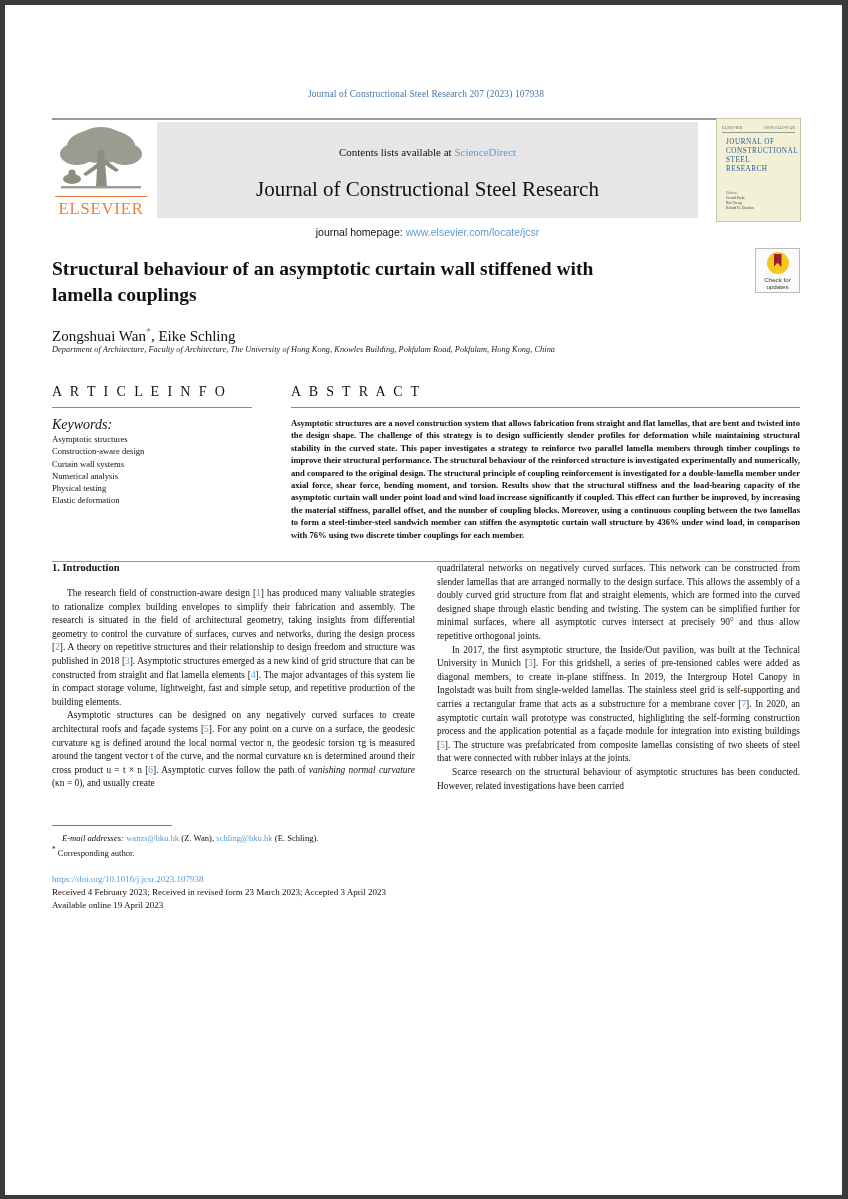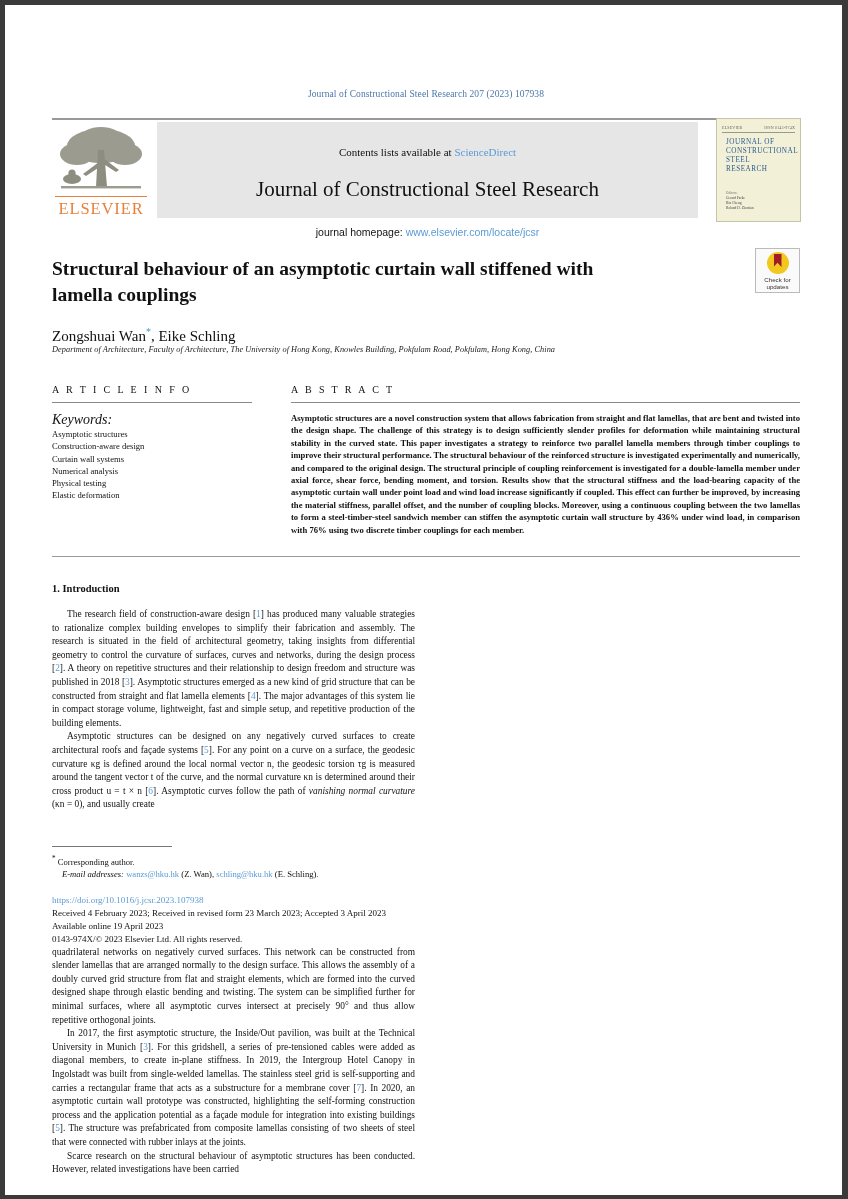--- a/index.html
+++ b/index.html
@@ -206,21 +206,21 @@
   }
 
   
   .info-wrap {
     display: flex;
     margin-top: 30px;
   }
   .col-info { width: 200px; margin-right: 39px; }
   .col-abs  { width: 509px; }
   .sec-head {
-    font-size: 10px;
+    font-size: 14px;
     letter-spacing: 2.4px;
     color: #111;
     font-family: "Liberation Serif", serif;
   }
   .hr-thin {
     border: 0;
     border-top: 1px solid #8a8a8a;
     margin: 7px 0 9px;
   }
   .kw-label { font-size: 14px; font-style: italic; color: #111; }
@@ -234,22 +234,20 @@
   }
   .rule-wide {
     border: 0;
     border-top: 1px solid #9a9a9a;
     margin: 20px 0 0;
   }
 
   
   .body-wrap {
     display: flex;
-    margin-top: 26px;
-    flex-direction: column;
   }
   .body-col { width: 363px; }
   .body-col.left { margin-right: 22px; }
   .sec-title {
     font-size: 10.5px;
     font-weight: bold;
     color: #111;
     margin-bottom: 14px;
     font-family: "Liberation Serif", serif;
   }
@@ -387,38 +385,37 @@
     <hr class="rule-wide">
 
     <div class="body-wrap">
       <div class="body-col left">
         <div class="sec-title">1.  Introduction</div>
         <p class="para">The research field of construction-aware design [<span class="ref">1</span>] has produced many valuable strategies to rationalize complex building envelopes to simplify their fabrication and assembly. The research is situated in the field of architectural geometry, taking insights from differential geometry to control the curvature of surfaces, curves and networks, during the design process [<span class="ref">2</span>]. A theory on repetitive structures and their relationship to design freedom and structure was published in 2018 [<span class="ref">3</span>]. Asymptotic structures emerged as a new kind of grid structure that can be constructed from straight and flat lamella elements [<span class="ref">4</span>]. The major advantages of this system lie in compact storage volume, lightweight, fast and simple setup, and repetitive production of the building elements.</p>
         <p class="para">Asymptotic structures can be designed on any negatively curved surfaces to create architectural roofs and façade systems [<span class="ref">5</span>]. For any point on a curve on a surface, the geodesic curvature κg is defined around the local normal vector n, the geodesic torsion τg is measured around the tangent vector t of the curve, and the normal curvature κn is determined around their cross product u = t × n [<span class="ref">6</span>]. Asymptotic curves follow the path of <span class="it">vanishing normal curvature</span> (κn = 0), and usually create</p>
 
         <div class="footer">
           <hr class="fn-rule">
-          <div class="fn-line">
-            <sup>*</sup>
-            <span>Corresponding author.</span>
-          </div>
           <div class="fn-line" style="padding-left:20px">
             <span class="it">E-mail addresses:</span>
             <a href="#">wanzs@hku.hk</a>
             <span>(Z. Wan),</span>
             <a href="#">schling@hku.hk</a>
             <span>(E. Schling).</span>
           </div>
+          <div class="fn-line">
+            <sup>*</sup>
+            <span>Corresponding author.</span>
+          </div>
           <div class="footer-meta">
             <div class="doi">
               <a href="#">https://doi.org/10.1016/j.jcsr.2023.107938</a>
             </div>
             <div class="meta-line">Received 4 February 2023; Received in revised form 23 March 2023; Accepted 3 April 2023</div>
             <div class="meta-line">Available online 19 April 2023</div>
-            <div class="meta-line">0143-974X/© 2023 Elsevier Ltd. All rights reserved.</div>
           </div>
         </div>
       </div>
 
       <div class="body-col">
         <p class="para cont">quadrilateral networks on negatively curved surfaces. This network can be constructed from slender lamellas that are arranged normally to the design surface. This allows the assembly of a doubly curved grid structure from flat and straight elements, which are formed into the curved designed shape through elastic bending and twisting. The system can be simplified further for minimal surfaces, where all asymptotic curves intersect at precisely 90° and thus allow repetitive orthogonal joints.</p>
         <p class="para">In 2017, the first asymptotic structure, the Inside/Out pavilion, was built at the Technical University in Munich [<span class="ref">3</span>]. For this gridshell, a series of pre-tensioned cables were added as diagonal members, to create in-plane stiffness. In 2019, the Intergroup Hotel Canopy in Ingolstadt was built from single-welded lamellas. The stainless steel grid is self-supporting and carries a rectangular frame that acts as a substructure for a membrane cover [<span class="ref">7</span>]. In 2020, an asymptotic curtain wall prototype was constructed, highlighting the self-forming construction process and the application potential as a façade module for integration into existing buildings [<span class="ref">5</span>]. The structure was prefabricated from composite lamellas consisting of two sheets of steel that were connected with rubber inlays at the joints.</p>
         <p class="para">Scarce research on the structural behaviour of asymptotic structures has been conducted. However, related investigations have been carried</p>
       </div>
     </div>

